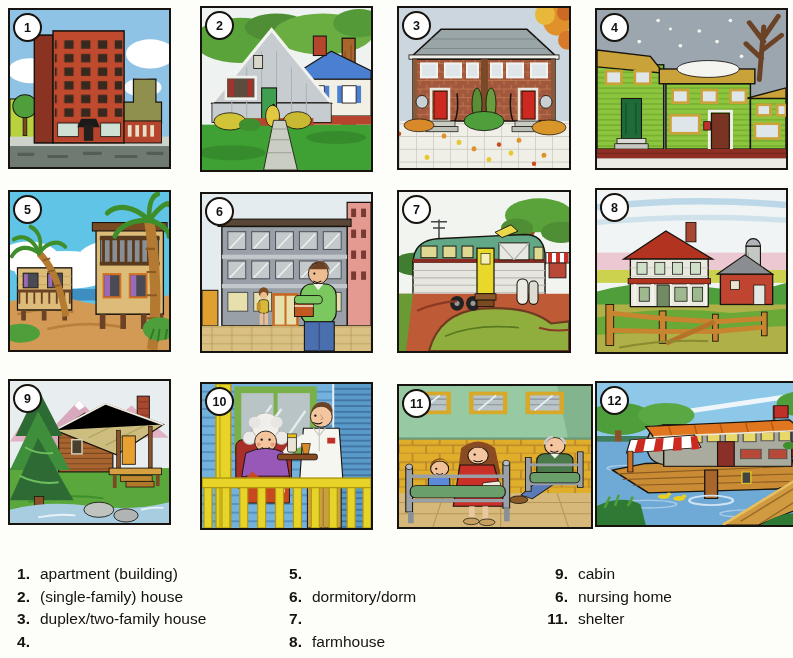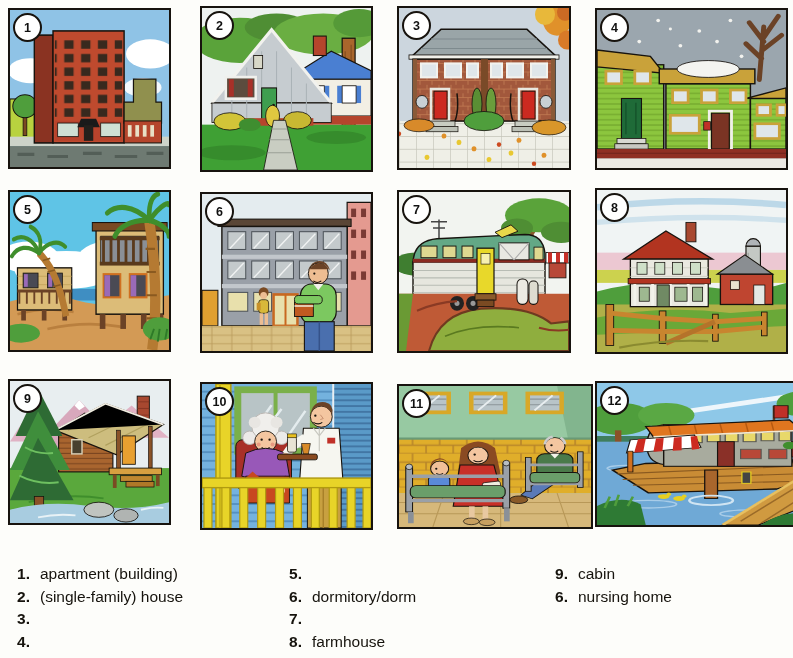--- a/index.html
+++ b/index.html
@@ -778,20 +778,21 @@
     <div class="litem">
       <span class="lnum">1.</span>
       <span class="llbl">apartment (building)</span>
     </div>
     <div class="litem">
       <span class="lnum">2.</span>
       <span class="llbl">(single-family) house</span>
     </div>
     <div class="litem">
       <span class="lnum">3.</span>
+      <span class="llbl">duplex/two-family house</span>
     </div>
     <div class="litem">
       <span class="lnum">4.</span>
     </div>
   </div>
   <div class="lcol lc2">
     <div class="litem">
       <span class="lnum">5.</span>
     </div>
     <div class="litem">
@@ -808,14 +809,18 @@
   </div>
   <div class="lcol lc3">
     <div class="litem">
       <span class="lnum">9.</span>
       <span class="llbl">cabin</span>
     </div>
     <div class="litem">
       <span class="lnum">6.</span>
       <span class="llbl">nursing home</span>
     </div>
+    <div class="litem">
+      <span class="lnum">11.</span>
+      <span class="llbl">shelter</span>
+    </div>
   </div>
 </div>
 
 </body></html>

